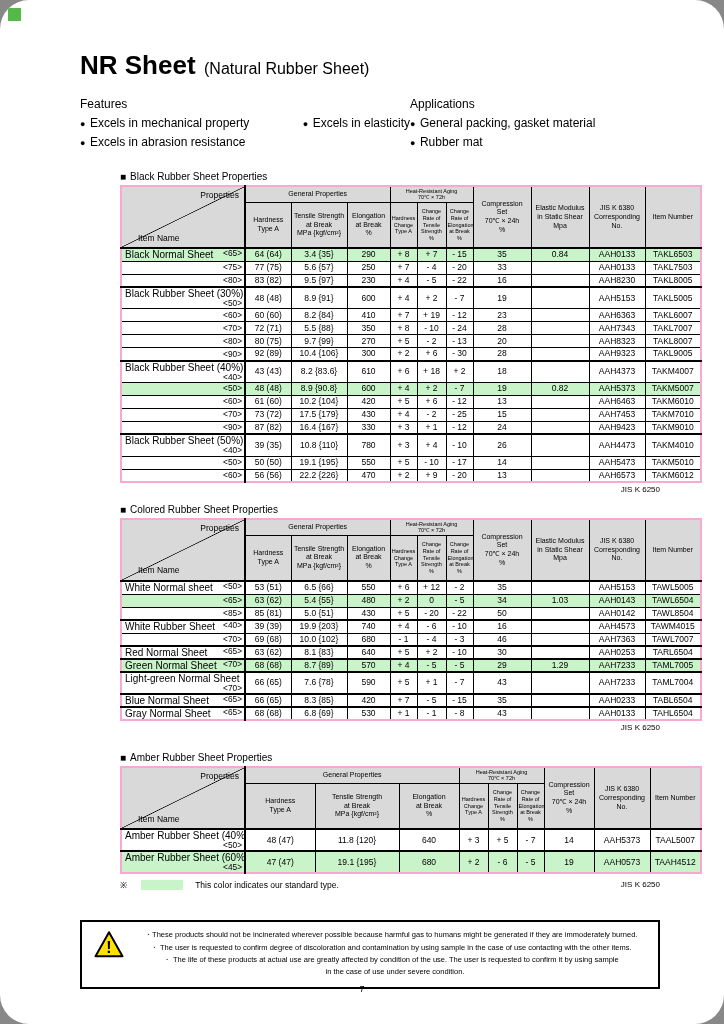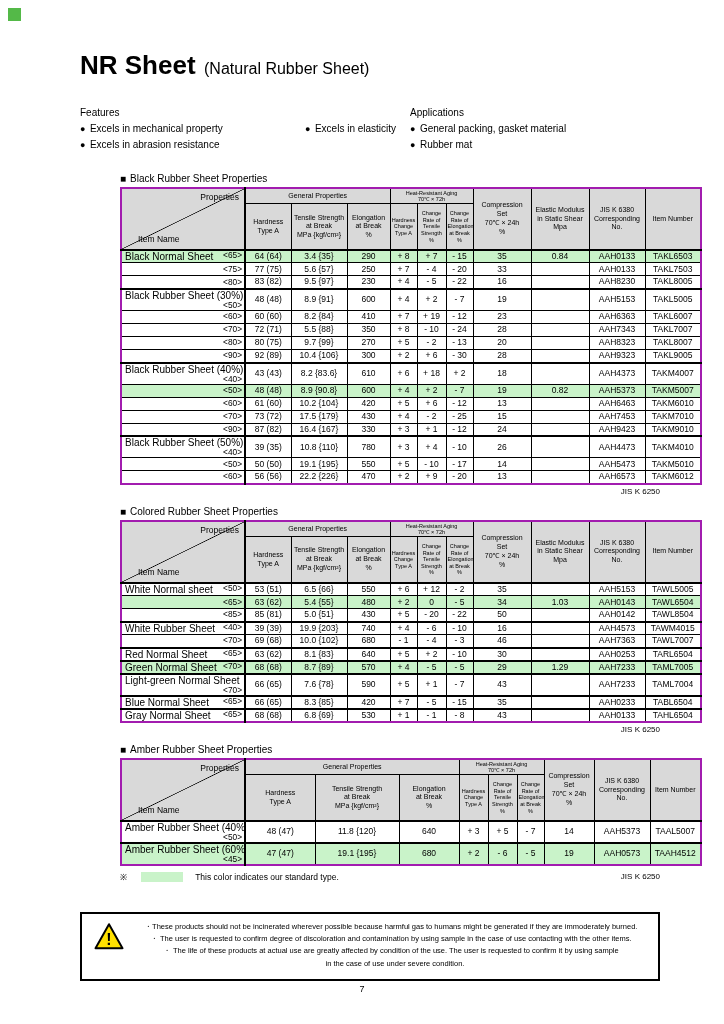--- a/index.html
+++ b/index.html
@@ -5,48 +5,49 @@
   * { margin: 0; padding: 0; box-sizing: border-box; }
   html, body { background: #888; }
   .page {
     position: relative;
     width: 724px; height: 1024px;
     margin: 0 auto;
     background: #fff;
     font-family: "Liberation Sans", sans-serif;
     color: #000;
     overflow: hidden;
+    border-radius: 29px;
   }
   .corner-mark { position: absolute; left: 8px; top: 8px; width: 13px; height: 13px; background: var(--c-corner, #54b948); }
   .content { position: absolute; left: 80px; top: 0; width: 580px; }
 
   
   .title-row { margin-top: 50px; }
   .main-title { font-size: 26px; font-weight: bold; letter-spacing: 0; display: inline; }
   .sub-title { font-size: 16px; font-weight: normal; display: inline; margin-left: 4px; }
 
   
-  .fa-row { display: flex; margin-top: 26px; font-size: 10px; }
+  .fa-row { display: flex; margin-top: 16px; font-size: 12px; }
   .features { width: 330px; }
   .applications { flex: 1; }
   .fa-label { margin-bottom: 3px; }
   .fa-cols { display: flex; }
   .fa-col1 { width: 225px; }
   ul.fa-list { list-style: none; }
   ul.fa-list li { line-height: 1.55; white-space: nowrap; }
   ul.fa-list li::before { content: "\25CF\2002"; font-size: 9px; }
 
   
   .section { margin-top: 20px; padding-left: 40px; }
   .section-title { font-size: 10px; margin-bottom: 3px; }
   .section-title .sq { font-size: 10px; margin-right: 4px; }
   .jis-note { text-align: right; font-size: 8px; margin-top: 2px; }
 
   
-  table { border-collapse: collapse; table-layout: fixed; width: 580px; border: 2px solid #a21caf; }
+  table { border-collapse: collapse; table-layout: fixed; width: 580px; border: 2px solid #f9a8d4; }
   th, td { border: 1px solid #000; padding: 0 2px; overflow: hidden; }
   thead th { background: var(--c-header_bg, #d9d9d9); font-weight: normal; font-size: 7px; line-height: 1.25; text-align: center; vertical-align: middle; }
   thead { border-bottom: 2px solid #000; }
   .pre { white-space: pre-line; }
   th.grp { height: 16px; font-size: 7px; }
   th.aging { font-size: 5.5px; line-height: 1.15; }
   th.tiny { font-size: 5.5px; line-height: 1.2; padding: 0 1px; }
   th.sub { height: 46px; }
   th.diag {
     position: relative;
@@ -660,21 +661,21 @@
               <td>43</td>
               <td></td>
               <td>AAH0133</td>
               <td>TAHL6504</td>
             </tr>
           </tbody>
       </table>
       <div class="jis-note">JIS K 6250</div>
     </div>
 
-    <div class="section" style="margin-top:10px">
+    <div class="section" style="">
       <div class="section-title">
         <span class="sq">■</span><span>Amber Rubber Sheet Properties</span>
       </div>
       <table class="t-amber">
         <colgroup>
           <col style="width:124px">
             <col style="width:70px">
             <col style="width:84px">
             <col style="width:60px">
           <col style="width:29px">

